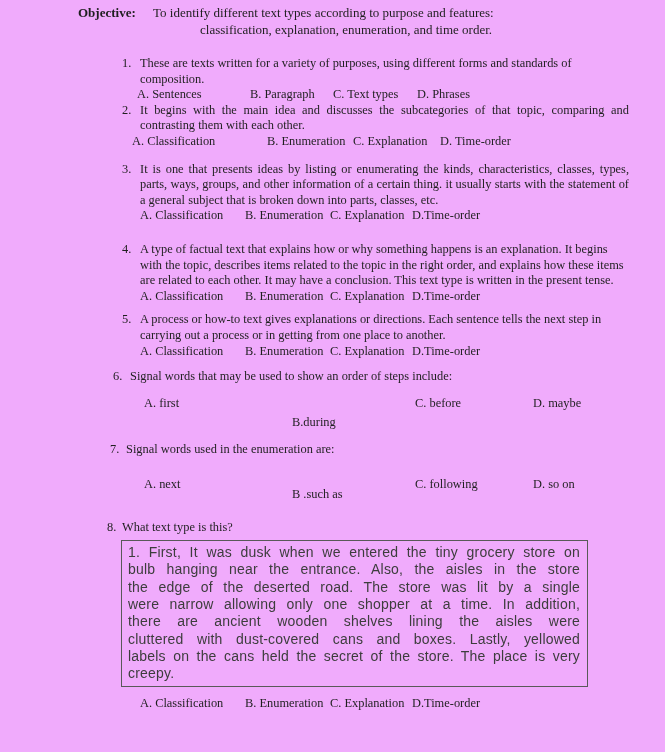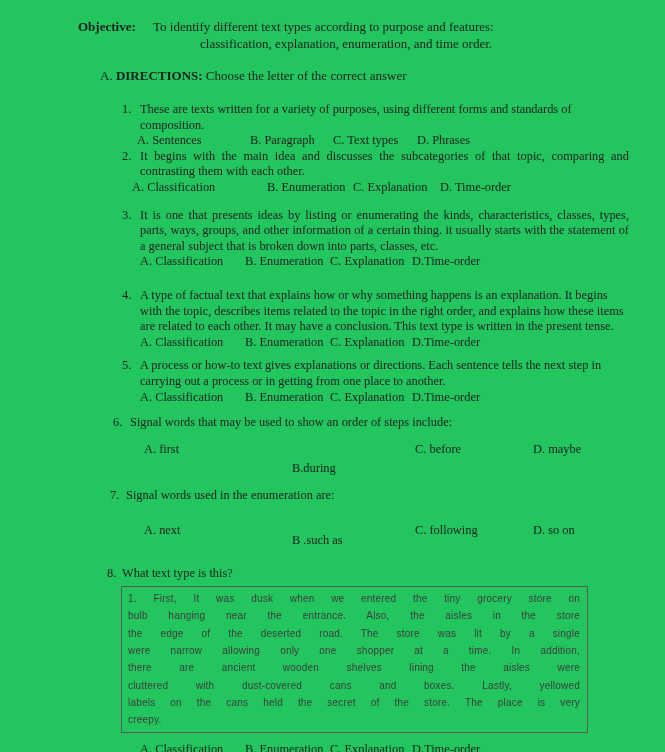--- a/index.html
+++ b/index.html
@@ -1,26 +1,26 @@
 <!DOCTYPE html>
 <html><head>
 <meta charset="utf-8">
 <style>
   html,body { margin:0; padding:0; }
   .page {
     position: relative;
     width: 665px;
     height: 752px;
-    background: #22c55e;
+    background: #f0abfc;
     font-family: "Liberation Serif", serif;
     color: #1f1f1f;
     font-size: 12.4px;
     overflow: hidden;
     box-sizing: border-box;
-    padding-top: 18px;
+    padding-top: 4px;
   }
   
   .objective { display: flex; margin-left: 78px; font-size: 13px; line-height: 17px; }
   .obj-label { font-weight: bold; width: 75px; flex: none; }
   .obj-line2 { padding-left: 47px; }
   
   .directions { margin: 16px 0 0 100px; font-size: 13px; line-height: 16px; }
   .dir-label { font-weight: bold; }
   
   .question { display: flex; margin-left: 122px; }
@@ -58,21 +58,21 @@
   .opts-wide .opt:nth-child(3){ width:118px; }
   .q7 .opts-wide { margin-left: 18px; margin-top: 10px; align-items: center; }
   
   .passage-box {
     margin: 4px 15px 0 -1px;
     width: 467px;
     box-sizing: border-box;
     border: 1.5px solid #595959;
     padding: 3px 7px 4px 6px;
     font-family: "Liberation Sans", sans-serif;
-    font-size: 10px;
+    font-size: 14px;
     line-height: 17.3px;
     letter-spacing: 0.2px;
     color: #3d3d3d;
   }
   .passage-line { text-align: justify; text-align-last: justify; }
   .passage-line:last-child { text-align-last: left; }
   .q8 .opts-std { margin-top: 9px; margin-left: 18px; }
 </style>
 </head>
 <body>
@@ -80,25 +80,20 @@
 <div class="page">
 
   <div class="objective">
     <span class="obj-label">Objective:</span>
     <div class="obj-text">
       <div>To identify different text types according to purpose and features:</div>
       <div class="obj-line2">classification, explanation, enumeration, and time order.</div>
     </div>
   </div>
 
-  <div class="directions">
-    <span class="dir-letter">A.</span>
-    <span class="dir-label">DIRECTIONS:</span>
-    <span class="dir-text">Choose the letter of the correct answer</span>
-  </div>
 
   <div class="question q1">
     <span class="q-num">1.</span>
     <div class="q-body">
       <div class="q-text">These are texts written for a variety of purposes, using different forms and standards of composition.</div>
       <div class="opts opts-q1">
         <span class="opt">A.  Sentences</span>
         <span class="opt">B. Paragraph</span>
         <span class="opt">C. Text types</span>
         <span class="opt">D. Phrases</span>

